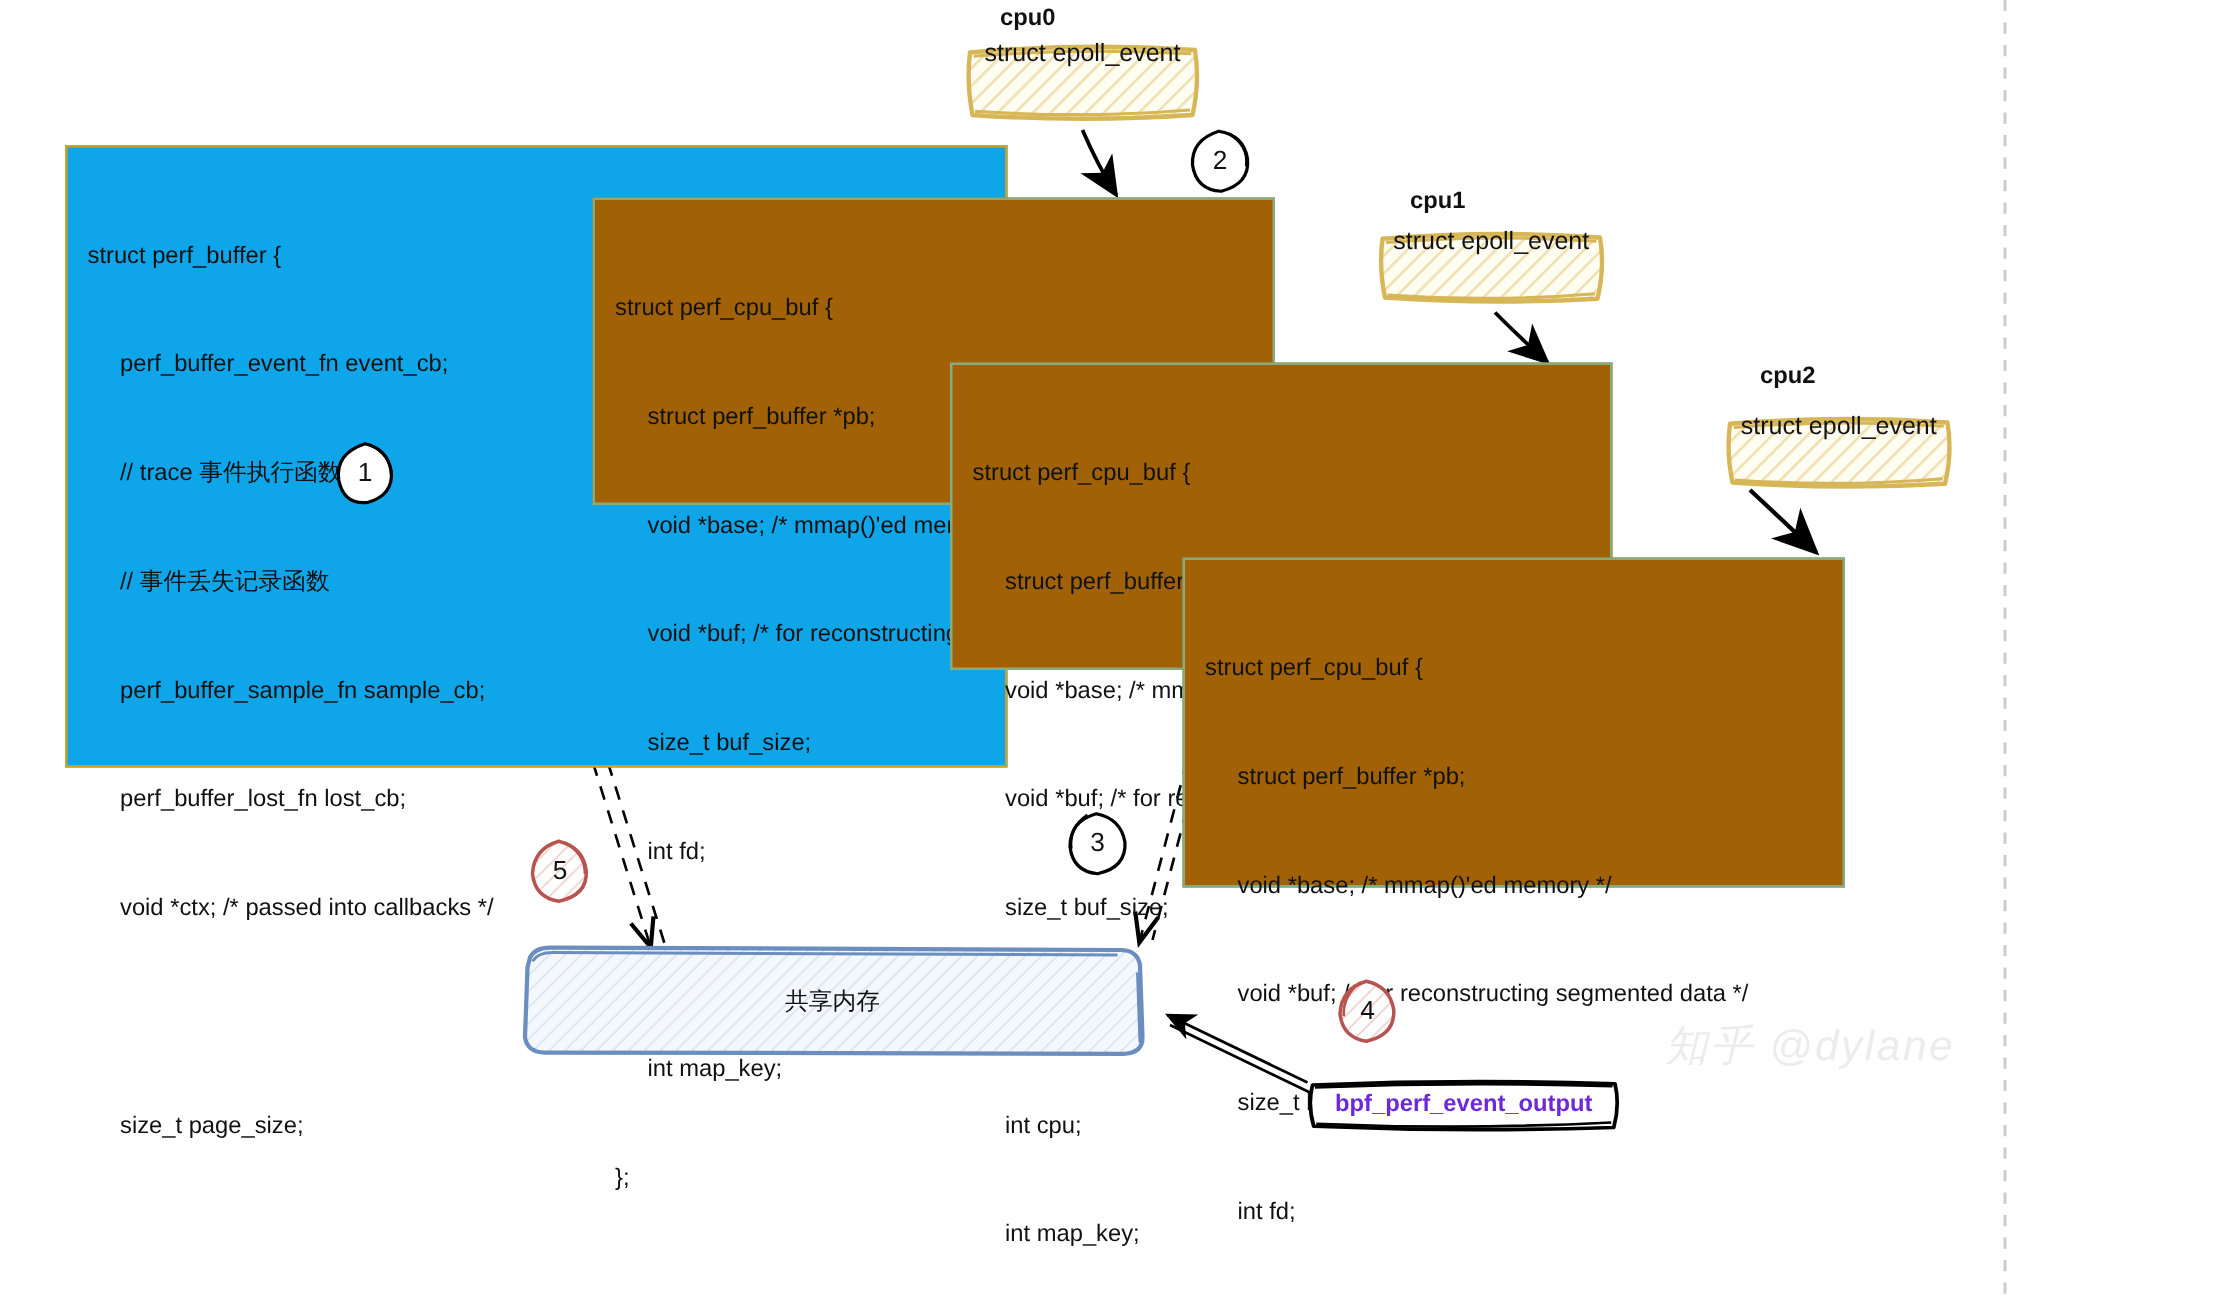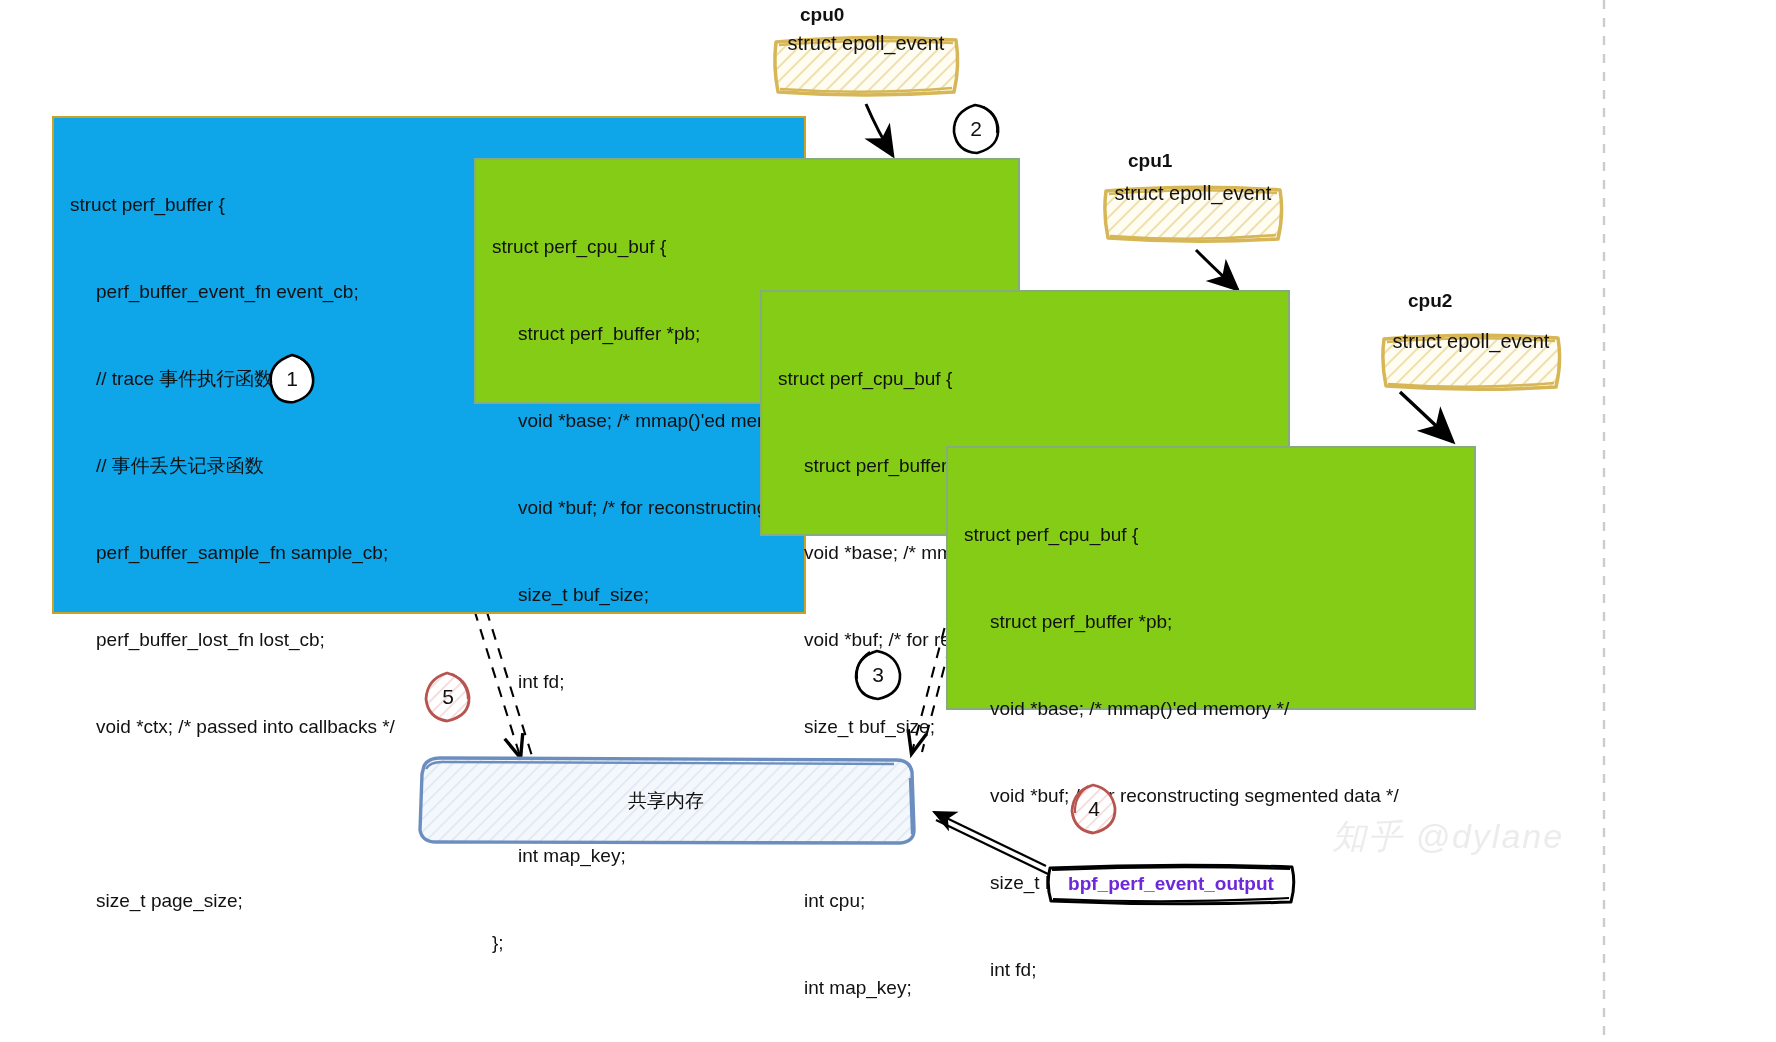--- a/index.html
+++ b/index.html
@@ -19,21 +19,21 @@
     font-size:19px;
     line-height:29px;
     white-space:pre;
   }
   .box-perf-buffer{
     background:#0ea5e9;
     border:2px solid #c9a227;
     left:8px;top:116px;width:754px;height:498px;margin-left:44px;
   }
   .box-cpu-buf{
-    background:#84cc16;
+    background:#a16207;
     border:2px solid #86ab7d;
   }
   .b1{left:474px;top:158px;width:546px;height:246px;}
   .b2{left:760px;top:290px;width:530px;height:246px;}
   .b3{left:946px;top:446px;width:530px;height:264px;}
 
   .line{display:block;}
   .ind{padding-left:26px;}
 
   

